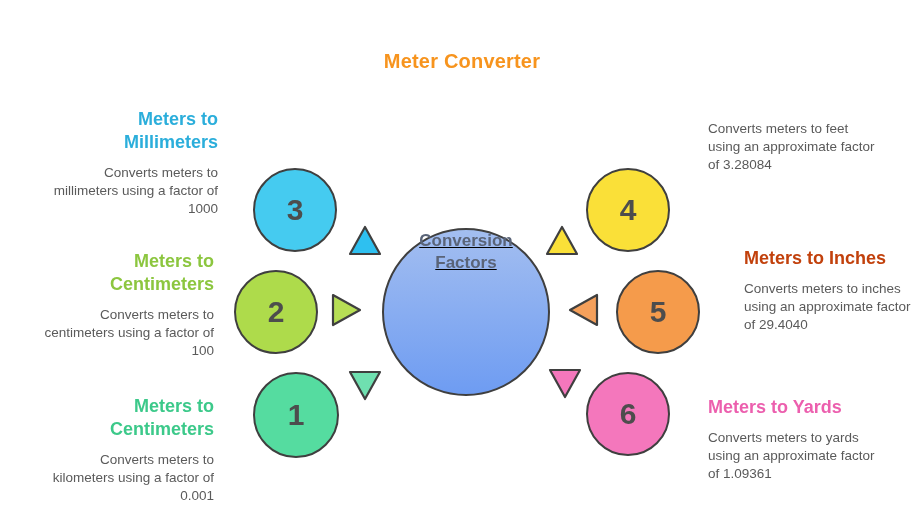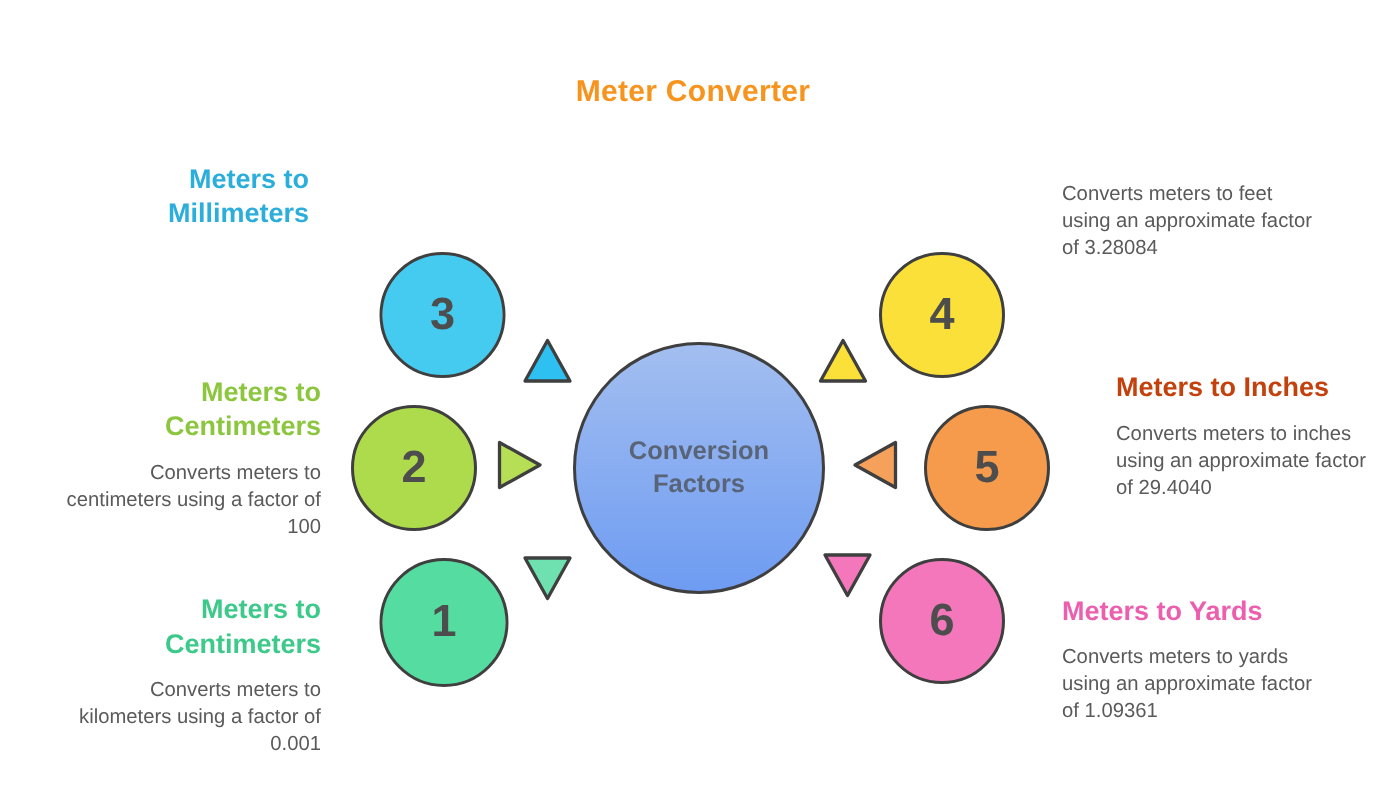--- a/index.html
+++ b/index.html
@@ -72,23 +72,24 @@
     color: #4d4d4d;
     user-select: none;
   }
 
   .hub {
     position: absolute;
     border-radius: 50%;
     border: 2.5px solid #3f3f3f;
     background: linear-gradient(180deg, #a3bef0 0%, #8aadf0 45%, #6e9cf2 100%);
     display: flex;
-    align-items: center;
+    align-items: flex-start;
     justify-content: center;
     box-sizing: border-box;
+    text-decoration: underline;
   }
   .hub-label {
     font-size: 17px;
     font-weight: bold;
     color: #5a6478;
     text-align: center;
     line-height: 22px;
     white-space: pre-line;
   }
 
@@ -97,22 +98,23 @@
     position: absolute;
   }
 </style>
 </head>
 <body>
 
 <div id="canvas" style="background: rgb(255, 255, 255);">
 
   <div class="title" style="color: rgb(247, 148, 30);">Meter Converter</div>
 
-  <div class="txt-block left" style="left:30px; top:108px;">
+  <div class="txt-block left" style="left:42px; top:108px;">
     <p class="blk-head" style="color: rgb(43, 174, 219);">Meters to Millimeters</p>
+    <p class="blk-body">Converts meters to millimeters using a factor of 1000</p>
   </div>
 
   <div class="txt-block left" style="left:38px; top:250px;">
     <p class="blk-head" style="color: rgb(140, 198, 63);">Meters to Centimeters</p>
     <p class="blk-body">Converts meters to centimeters using a factor of 100</p>
   </div>
 
   <div class="txt-block left" style="left:38px; top:395px;">
     <p class="blk-head" style="color: rgb(60, 201, 138);">Meters to Centimeters</p>
     <p class="blk-body">Converts meters to kilometers using a factor of 0.001</p>

